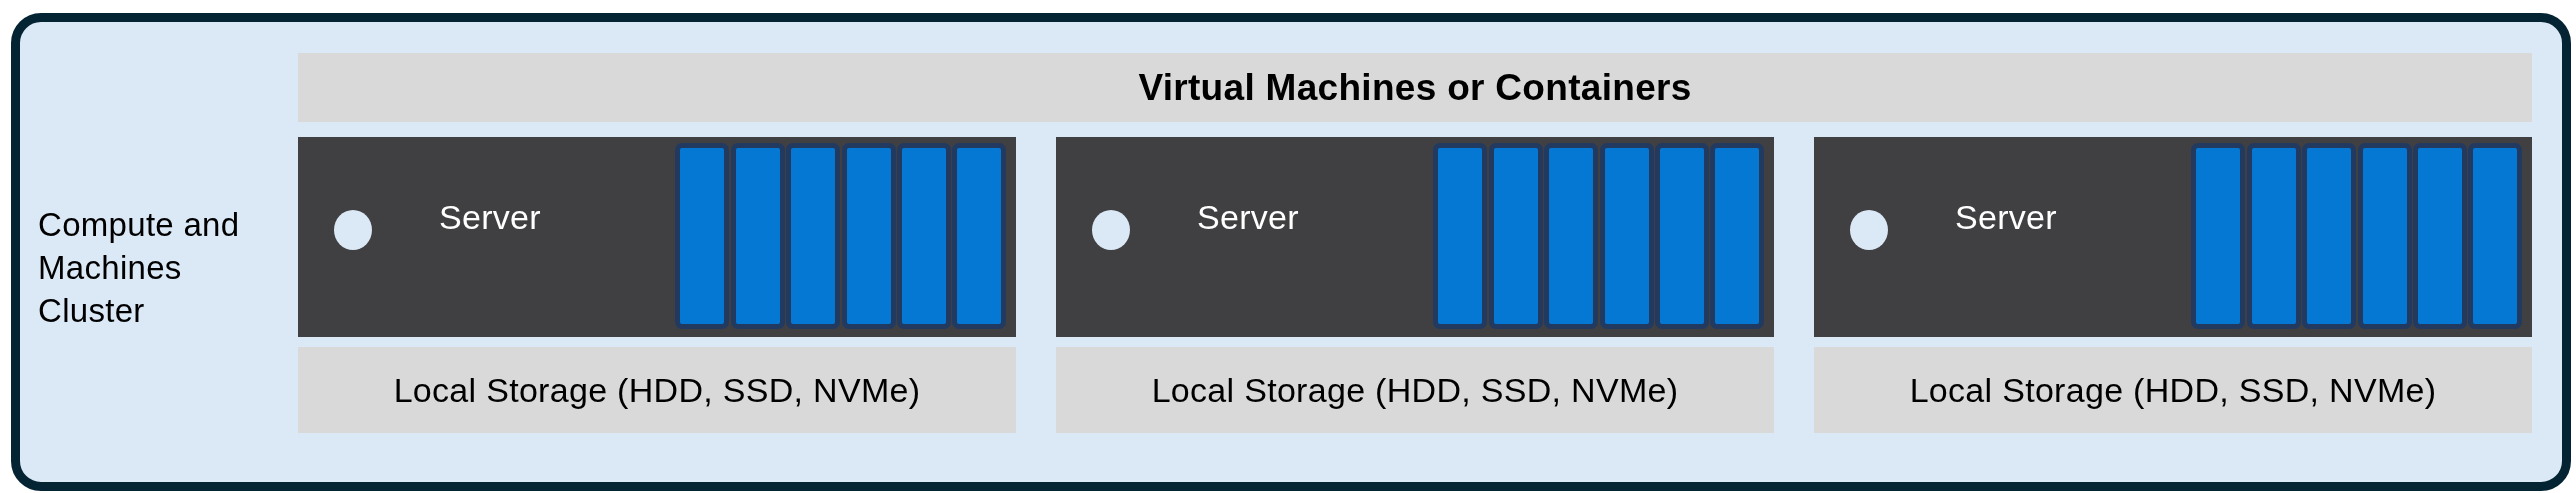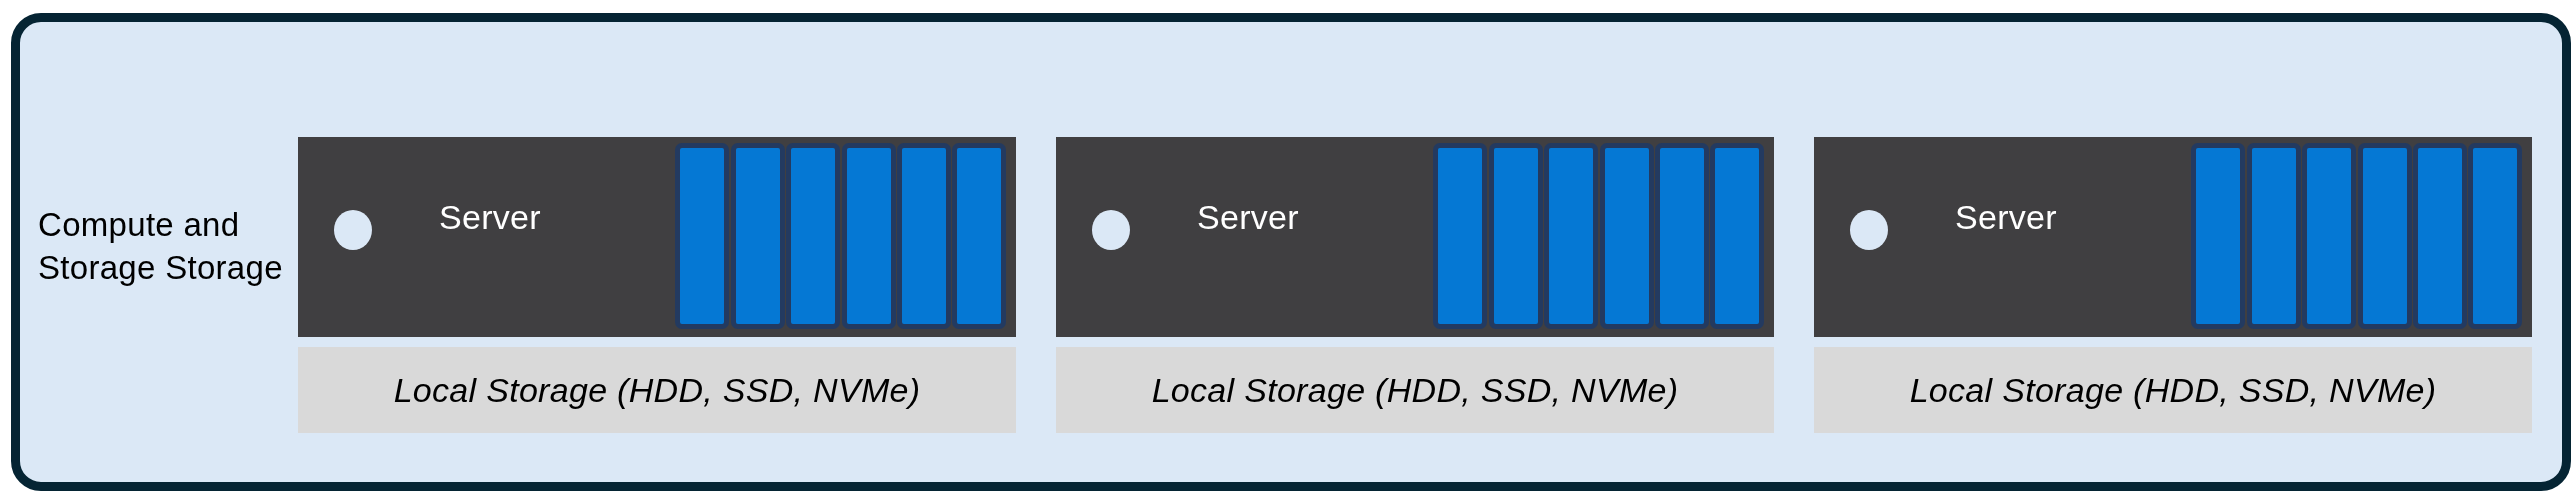--- a/index.html
+++ b/index.html
@@ -112,39 +112,41 @@
     background: var(--disk-fill, #0578d4);
     border: 5.5px solid var(--disk-border, #233a60);
     border-radius: 6.9px;
   }
   .storage {
     flex: 1;
     background: var(--bar-gray, #d9d9d9);
     display: flex;
     align-items: center;
     justify-content: center;
-    font-style: italic;
   }
   .storage span {
     font-size: 34px;
     color: var(--text-dark, #000000);
     letter-spacing: 0.3px;
   }
 </style>
 </head>
 <body>
 
 <div class="page">
 
   <div class="cluster-box"></div>
 
-  <div class="cluster-label">Compute and Storage Storage</div>
+  <div class="cluster-label">Compute and Machines Cluster</div>
 
   <div class="content">
 
+    <div class="vm-header">
+      <span>Virtual Machines or Containers</span>
+    </div>
 
     <div class="row servers-row">
 
       <div class="server">
         <span class="led"></span>
         <span class="server-name">Server</span>
         <div class="disks">
           <span class="disk"></span>
         <span class="disk"></span>
             <span class="disk"></span>

